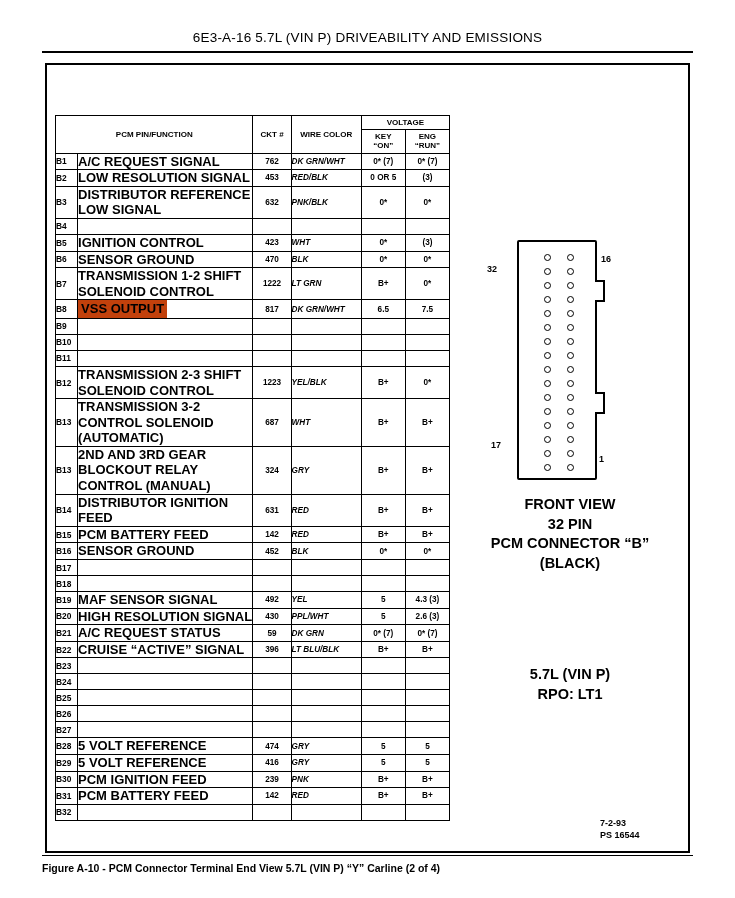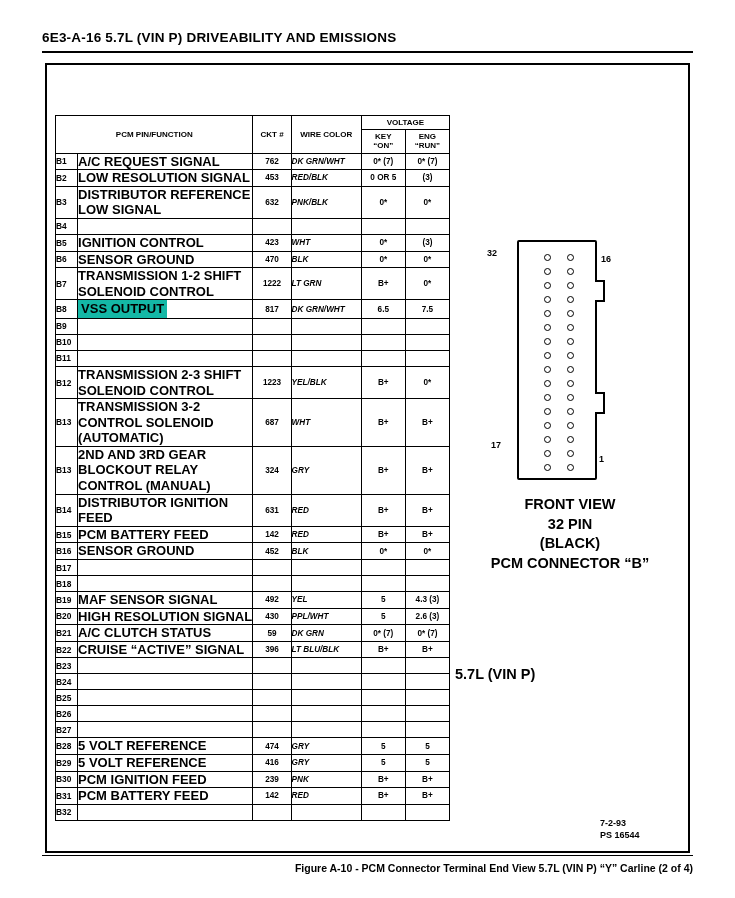--- a/index.html
+++ b/index.html
@@ -21,22 +21,23 @@
     width: 735px;
     height: 898px;
   }
   
   .header {
     position: absolute;
     left: 42px;
     top: 30px;
     width: 651px;
     font-size: 13.5px;
-    font-weight: bold;
+    font-weight: normal;
     letter-spacing: 0.2px;
+    text-align: center;
   }
   .header-rule {
     position: absolute;
     left: 42px;
     top: 51px;
     width: 651px;
     height: 2px;
     background: #000;
   }
   
@@ -106,21 +107,21 @@
   }
   .cell-wire {
     font-weight: bold;
     font-size: 8.2px;
     padding: 2px 0 2px 5px;
     font-style: italic;
   }
   .row-h { height: 16px; margin-top: 22px; }
   .row-h2 { height: 24px; }
   .hl {
-    background: #14b8a6;
+    background: #c2410c;
     padding: 1px 3px;
     display: inline-block;
   }
   
   .conn-wrap {
     position: absolute;
     left: 505px;
     top: 240px;
     width: 110px;
     height: 245px;
@@ -167,60 +168,60 @@
     height: 7px;
     border: 1.2px solid #000;
     border-radius: 50%;
     box-sizing: border-box;
   }
   .pin-num {
     position: absolute;
     font-size: 9px;
     font-weight: bold;
   }
-  .n32 { left: -18px; top: 8px; }
+  .n32 { left: -18px; top: 24px; }
   .n16 { left: 96px; top: 14px; }
   .n17 { left: -14px; top: 200px; }
   .n1  { left: 94px;  top: 214px; }
 
   .front-view {
     position: absolute;
     left: 455px;
     top: 495px;
     width: 230px;
     text-align: center;
     font-size: 14.5px;
     font-weight: bold;
     line-height: 1.35;
   }
   .engine-note {
     position: absolute;
     left: 455px;
     top: 665px;
     width: 230px;
-    text-align: left;
+    text-align: center;
     font-size: 14.5px;
     font-weight: bold;
     line-height: 1.35;
   }
   .date-code {
     position: absolute;
     left: 600px;
     top: 818px;
     font-size: 9px;
     font-weight: bold;
     line-height: 1.3;
     text-align: left;
   }
   .figure-caption {
     position: absolute;
     left: 42px;
     top: 862px;
     width: 651px;
-    text-align: right;
+    text-align: left;
     font-size: 10.5px;
     font-weight: bold;
   }
   .caption-rule {
     position: absolute;
     left: 42px;
     top: 855px;
     width: 651px;
     height: 1px;
     background: #000;
@@ -428,21 +429,21 @@
         <tr class="row-h">
           <td class="cell-pin">B20</td>
           <td class="cell-fn">HIGH RESOLUTION SIGNAL</td>
           <td class="cell-c">430</td>
           <td class="cell-wire">PPL/WHT</td>
           <td class="cell-c">5</td>
           <td class="cell-c">2.6 (3)</td>
         </tr>
         <tr class="row-h">
           <td class="cell-pin">B21</td>
-          <td class="cell-fn">A/C CLUTCH STATUS</td>
+          <td class="cell-fn">A/C REQUEST STATUS</td>
           <td class="cell-c">59</td>
           <td class="cell-wire">DK GRN</td>
           <td class="cell-c">0* (7)</td>
           <td class="cell-c">0* (7)</td>
         </tr>
         <tr class="row-h">
           <td class="cell-pin">B22</td>
           <td class="cell-fn">CRUISE “ACTIVE” SIGNAL</td>
           <td class="cell-c">396</td>
           <td class="cell-wire">LT BLU/BLK</td>
@@ -605,26 +606,27 @@
     </div>
     <div class="pin-num n32">32</div>
     <div class="pin-num n16">16</div>
     <div class="pin-num n17">17</div>
     <div class="pin-num n1">1</div>
   </div>
 
   <div class="front-view">
     <div>FRONT VIEW</div>
     <div>32 PIN</div>
+    <div>PCM CONNECTOR “B”</div>
     <div>(BLACK)</div>
-    <div>PCM CONNECTOR “B”</div>
   </div>
 
   <div class="engine-note">
     <div>5.7L  (VIN P)</div>
+    <div>RPO:  LT1</div>
   </div>
 
   <div class="date-code">
     <div>7-2-93</div>
     <div>PS 16544</div>
   </div>
 
   <div class="caption-rule"></div>
   <div class="figure-caption">Figure A-10 - PCM Connector Terminal End View  5.7L  (VIN P)  “Y”  Carline  (2 of 4)</div>
 

